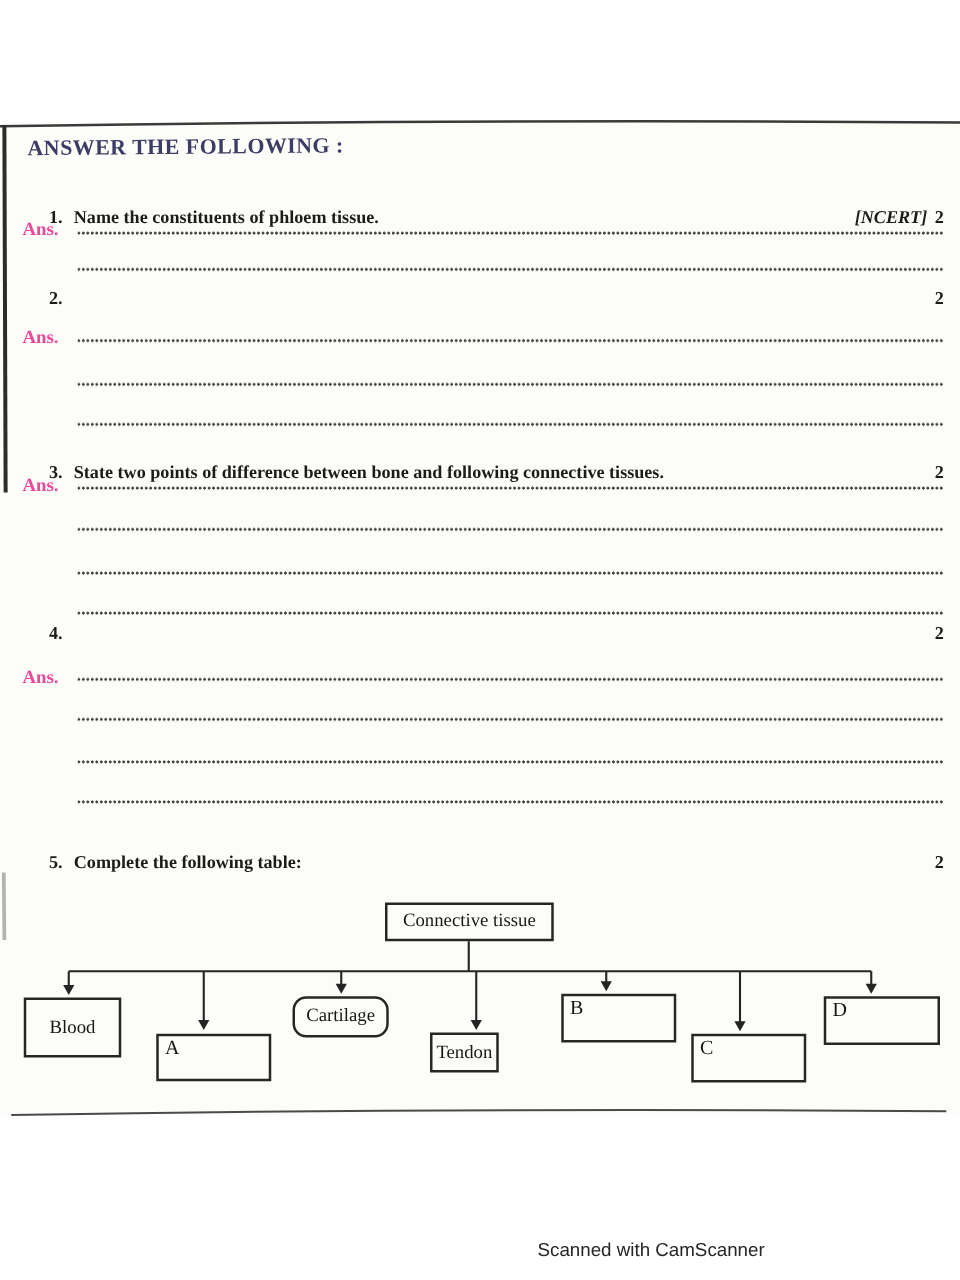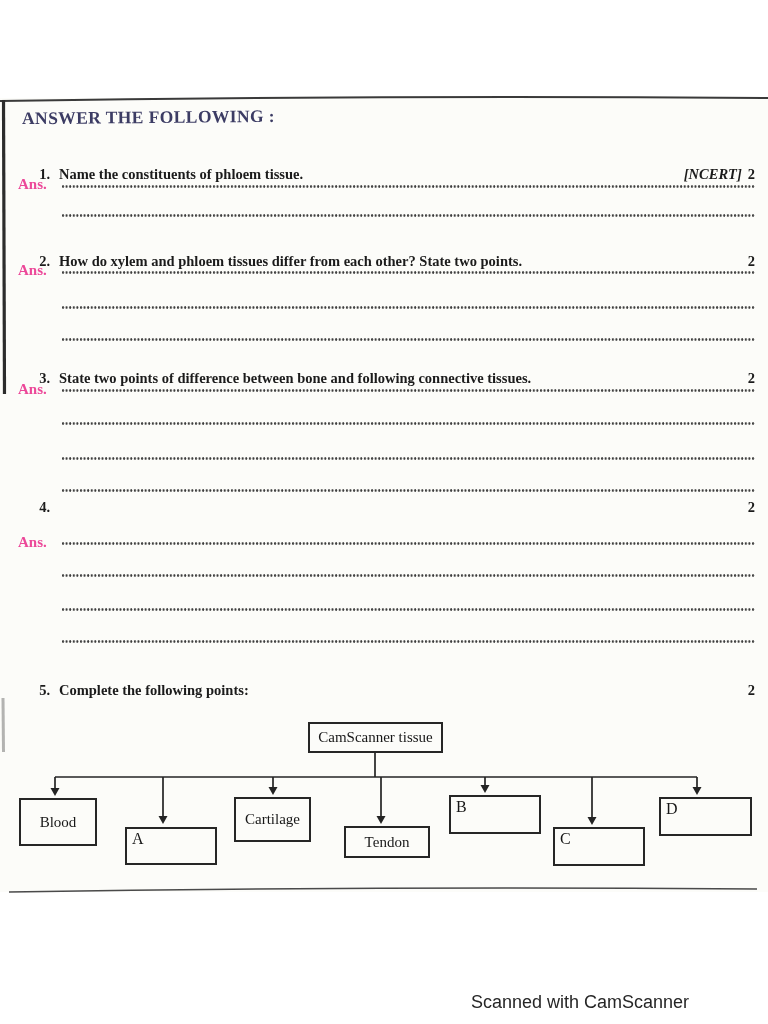--- a/index.html
+++ b/index.html
@@ -21,22 +21,22 @@
   .anslbl{left:18px;font-size:15px;font-weight:bold;color:#ec4899;}
   .dots{left:62px;right:13px;height:3px;
         background-image:radial-gradient(circle at 1px 1.5px,#3d3d3d 1px,transparent 1.35px);
         background-size:3.6px 3px;background-repeat:repeat-x;}
   
   .dbox{border:2px solid #262626;background:transparent;color:#171717;
         font-size:15px;box-sizing:border-box;}
   .dbox.center{display:flex;align-items:center;justify-content:center;}
   .dbox.corner{padding:1px 0 0 5px;font-size:16px;}
   
-  .footer{left:430px;top:992px;width:300px;text-align:center;
-          font-family:"Liberation Sans", sans-serif;font-size:18px;color:#262626;}
+  .footer{left:430px;top:992px;width:300px;text-align:left;
+          font-family:"Liberation Sans", sans-serif;font-size:15px;color:#262626;}
   svg{display:block;}
 </style>
 </head>
 <body>
 
 <div class="sheet"></div>
 
 <svg class="abs" style="left:0;top:0;" width="768" height="1024" viewBox="0 0 768 1024">
   <path d="M0,101 Q380,95 768,98" stroke="#3a3a3a" stroke-width="2" fill="none"></path>
   <path d="M9,892 Q380,886 757,889" stroke="#4a4a4a" stroke-width="1.6" fill="none"></path>
@@ -50,21 +50,20 @@
   <span class="qnum">1.</span>
   <span class="qtext">Name the constituents of phloem tissue.</span>
   <span class="qmarks"><span class="qref">[NCERT]</span><span>2</span></span>
 </div>
 <div class="abs anslbl" style="top:176px;">Ans.</div>
 <div class="abs dots" style="top:185px;"></div>
 <div class="abs dots" style="top:214px;"></div>
 
 <div class="abs qrow" style="top:231px;">
   <span class="qnum">2.</span>
-  <span class="qtext">How do xylem and phloem tissues differ from each other? State two points.</span>
   <span class="qmarks">2</span>
 </div>
 <div class="abs anslbl" style="top:262px;">Ans.</div>
 <div class="abs dots" style="top:271px;"></div>
 <div class="abs dots" style="top:306px;"></div>
 <div class="abs dots" style="top:338px;"></div>
 
 <div class="abs qrow" style="top:348px;">
   <span class="qnum">3.</span>
   <span class="qtext">State two points of difference between bone and following connective tissues.</span>
@@ -81,21 +80,21 @@
   <span class="qmarks">2</span>
 </div>
 <div class="abs anslbl" style="top:534px;">Ans.</div>
 <div class="abs dots" style="top:542px;"></div>
 <div class="abs dots" style="top:574px;"></div>
 <div class="abs dots" style="top:608px;"></div>
 <div class="abs dots" style="top:640px;"></div>
 
 <div class="abs qrow" style="top:660px;">
   <span class="qnum">5.</span>
-  <span class="qtext">Complete the following points:</span>
+  <span class="qtext">Complete the following table:</span>
   <span class="qmarks">2</span>
 </div>
 
 <svg class="abs" style="left:0;top:700px;" width="768" height="180" viewBox="0 0 768 180">
   <g stroke="#242424" stroke-width="1.7" fill="none">
     <line x1="375" y1="53" x2="375" y2="77"></line>
     <line x1="55" y1="77" x2="697" y2="77"></line>
     <line x1="55" y1="77" x2="55" y2="89"></line>
     <line x1="163" y1="77" x2="163" y2="117"></line>
     <line x1="273" y1="77" x2="273" y2="88"></line>
@@ -109,32 +108,32 @@
     <polygon points="158.5,116 167.5,116 163,124"></polygon>
     <polygon points="268.5,87 277.5,87 273,95"></polygon>
     <polygon points="376.5,116 385.5,116 381,124"></polygon>
     <polygon points="480.5,85 489.5,85 485,93"></polygon>
     <polygon points="587.5,117 596.5,117 592,125"></polygon>
     <polygon points="692.5,87 701.5,87 697,95"></polygon>
   </g>
 </svg>
 
 <div class="abs dbox center" style="left:308px;top:722px;width:135px;height:31px;">
-  <span>CamScanner tissue</span>
+  <span>Connective tissue</span>
 </div>
 <div class="abs dbox center" style="left:19px;top:798px;width:78px;height:48px;">
   <span>Blood</span>
 </div>
 <div class="abs dbox corner" style="left:125px;top:827px;width:92px;height:38px;">
   <span>A</span>
 </div>
-<div class="abs dbox center" style="left:234px;top:797px;width:77px;height:45px;">
+<div class="abs dbox center" style="left:234px;top:797px;width:77px;height:33px;border-radius:11px;">
   <span>Cartilage</span>
 </div>
-<div class="abs dbox center" style="left:344px;top:826px;width:86px;height:32px;">
+<div class="abs dbox center" style="left:344px;top:826px;width:55px;height:32px;">
   <span>Tendon</span>
 </div>
 <div class="abs dbox corner" style="left:449px;top:795px;width:92px;height:39px;">
   <span>B</span>
 </div>
 <div class="abs dbox corner" style="left:553px;top:827px;width:92px;height:39px;">
   <span>C</span>
 </div>
 <div class="abs dbox corner" style="left:659px;top:797px;width:93px;height:39px;">
   <span>D</span>

